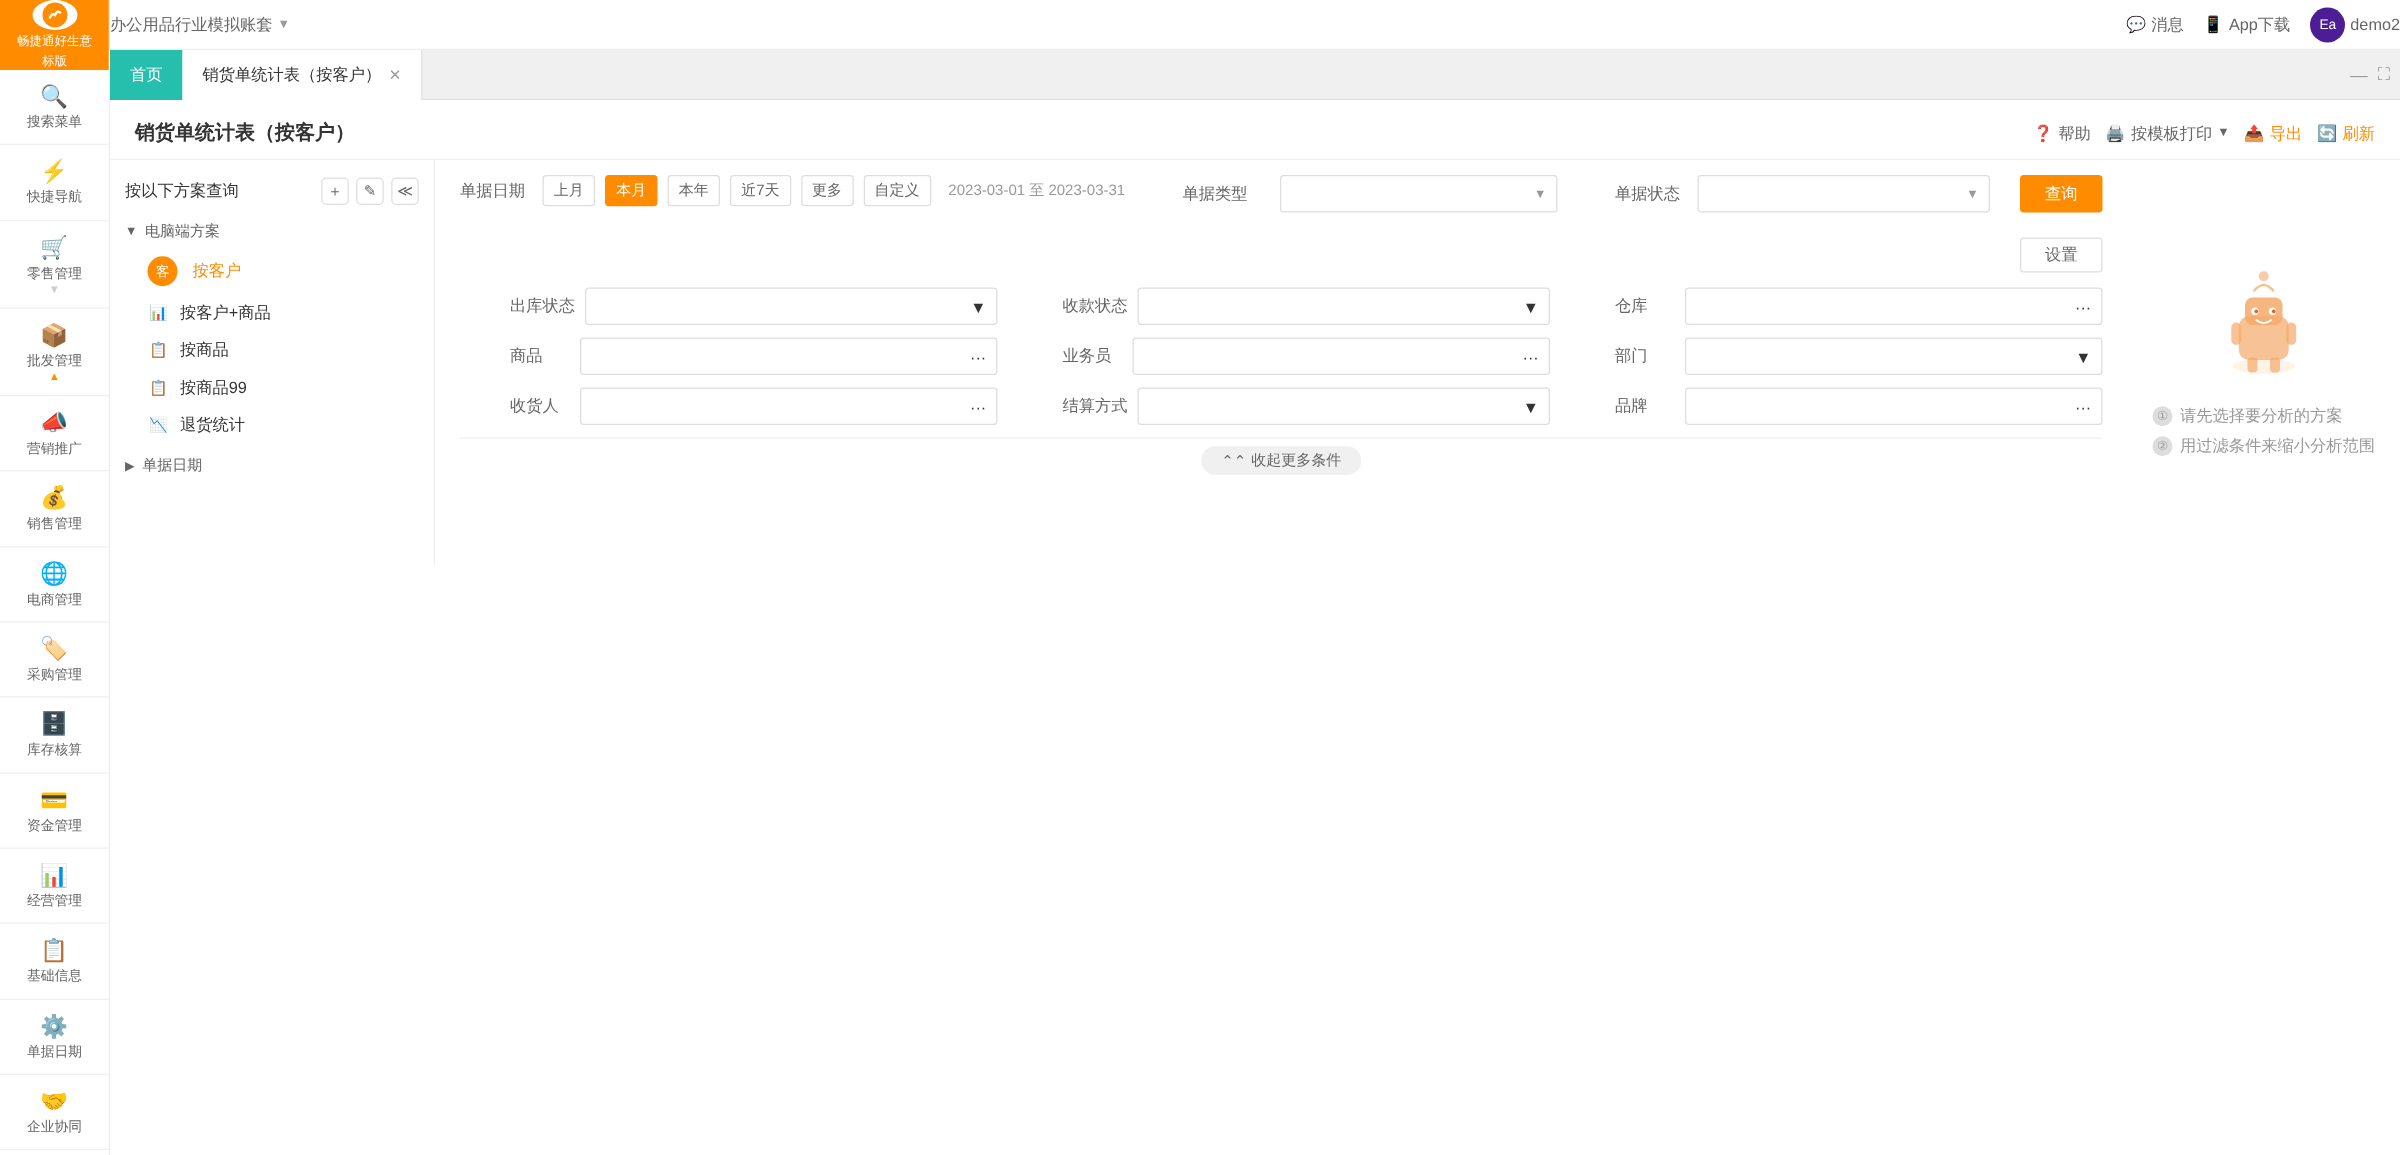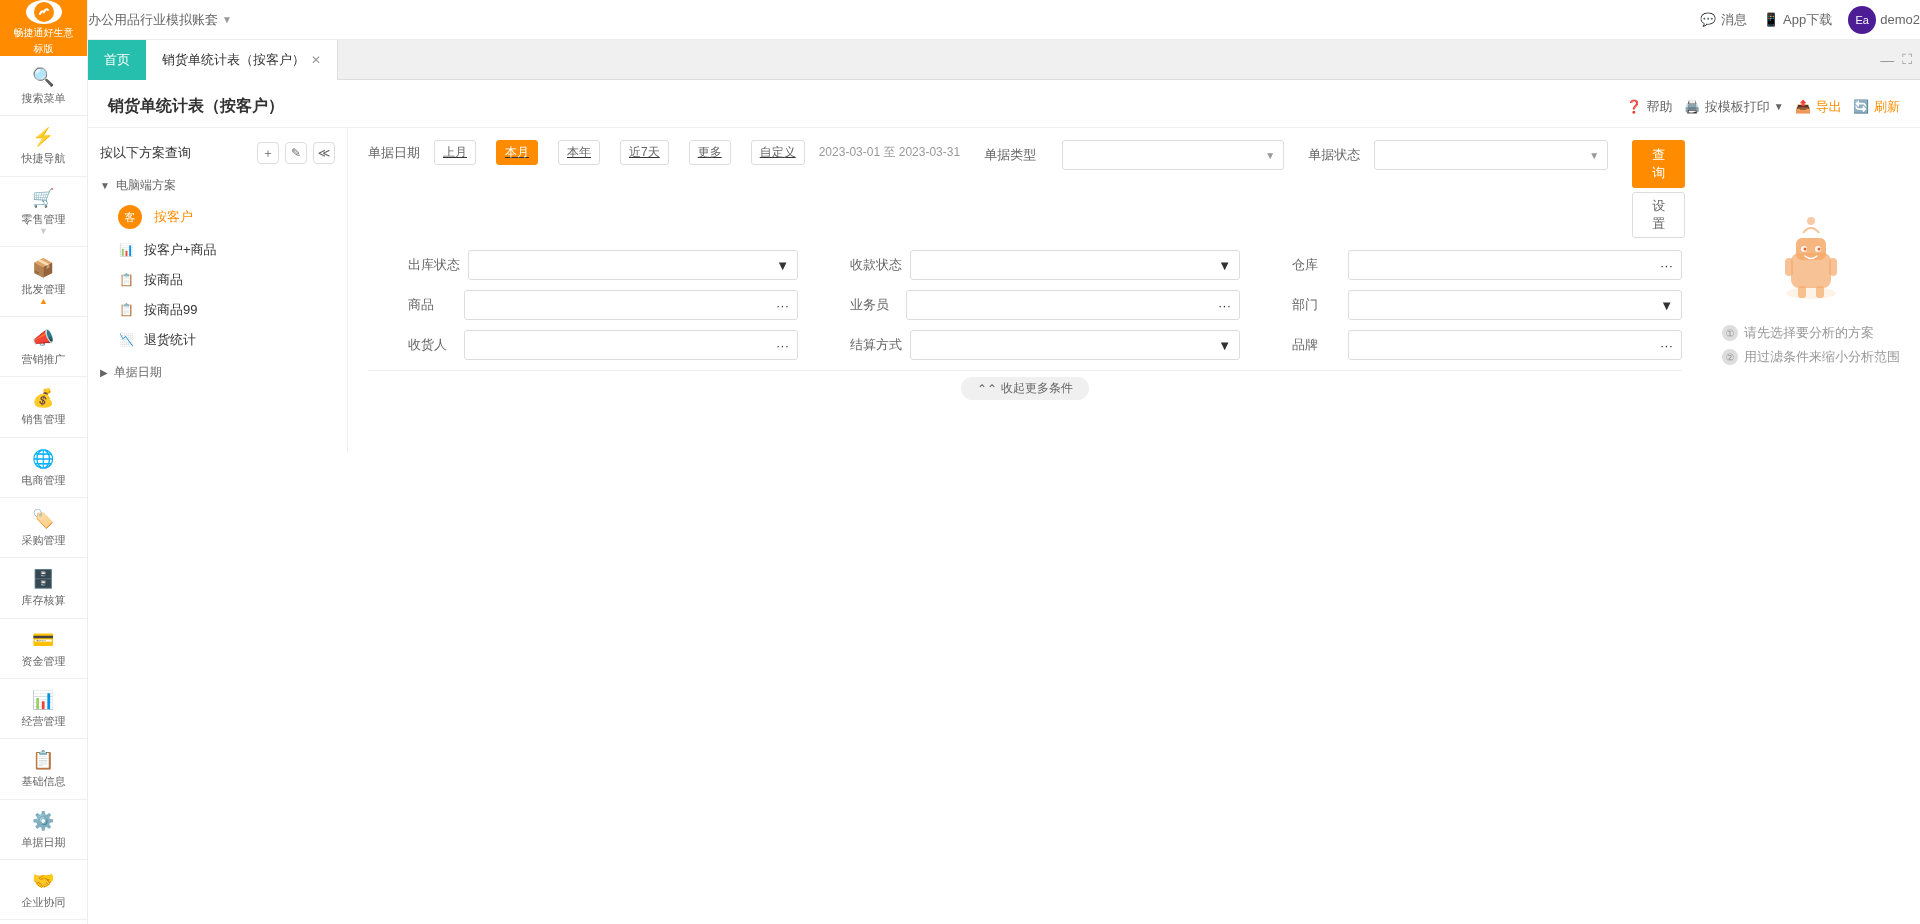--- a/index.html
+++ b/index.html
@@ -59,21 +59,21 @@
     .scheme-group-header { display: flex; align-items: center; gap: 6px; padding: 5px 12px; color: #666; font-size: 12px; cursor: pointer; }
     .scheme-group-header .arrow { font-size: 10px; }
     .scheme-item { display: flex; align-items: center; gap: 8px; padding: 6px 12px 6px 30px; font-size: 13px; color: #333; cursor: pointer; }
     .scheme-item.active { color: #ff8c00; }
     .scheme-item .item-icon { width: 18px; height: 18px; display: flex; align-items: center; justify-content: center; font-size: 12px; }
     .scheme-item.active .item-circle { width: 24px; height: 24px; background: #ff8c00; border-radius: 50%; display: flex; align-items: center; justify-content: center; color: #fff; font-size: 11px; margin-right: 4px; }
 
     
     .filter-panel { flex: 1; padding: 12px 20px; background: #fff; }
     .filter-label { color: #666; font-size: 13px; white-space: nowrap; min-width: 60px; }
-    .filter-date-group { display: flex; align-items: center; gap: 20px; text-decoration: underline; }
+    .filter-date-group { display: flex; align-items: center; gap: 8px; }
     .date-btn { padding: 3px 8px; font-size: 12px; border: 1px solid #ddd; border-radius: 3px; cursor: pointer; color: #666; background: #fff; }
     .date-btn.active { background: #ff8c00; color: #fff; border-color: #ff8c00; }
     .date-range { font-size: 12px; color: #999; margin-left: 8px; }
     .filter-select { flex: 1; height: 30px; border: 1px solid #ddd; border-radius: 3px; padding: 0 8px; display: flex; align-items: center; justify-content: space-between; cursor: pointer; background: #fff; color: #333; font-size: 13px; min-width: 0; }
     .filter-select .arrow { color: #999; font-size: 10px; }
     .btn-query { background: #ff8c00; color: #fff; border: none; padding: 6px 20px; border-radius: 3px; cursor: pointer; font-size: 13px; }
     .btn-setting { background: #fff; color: #666; border: 1px solid #ddd; padding: 4px 16px; border-radius: 3px; cursor: pointer; font-size: 13px; }
     .collapse-bar { text-align: center; padding: 6px 0; border-top: 1px solid #f0f0f0; margin-top: 8px; }
     .collapse-btn { color: #666; font-size: 12px; cursor: pointer; background: #f0f0f0; border-radius: 12px; padding: 3px 16px; display: inline-flex; align-items: center; gap: 4px; }
 
@@ -318,21 +318,21 @@
             <div style="flex:1;"></div>
 
             <div style="display:flex; align-items:center; gap:6px; width:300px; flex-shrink:0;">
               <span class="filter-label">单据状态</span>
               <div class="filter-select" style="flex:1;">
                 <span></span>
                 <span class="arrow">▼</span>
               </div>
             </div>
 
-            <div style="display:flex; flex-direction:column; gap:4px; margin-left:12px;">
+            <div style="display:flex; flex-direction:column; gap:20px; margin-left:12px;">
               <button class="btn-query">查询</button>
               <button class="btn-setting">设置</button>
             </div>
           </div>
 
           <div class="filter-grid">
             <div class="filter-cell">
               <span class="filter-cell-label">出库状态</span>
               <div class="filter-cell-input">
                 <span></span>

